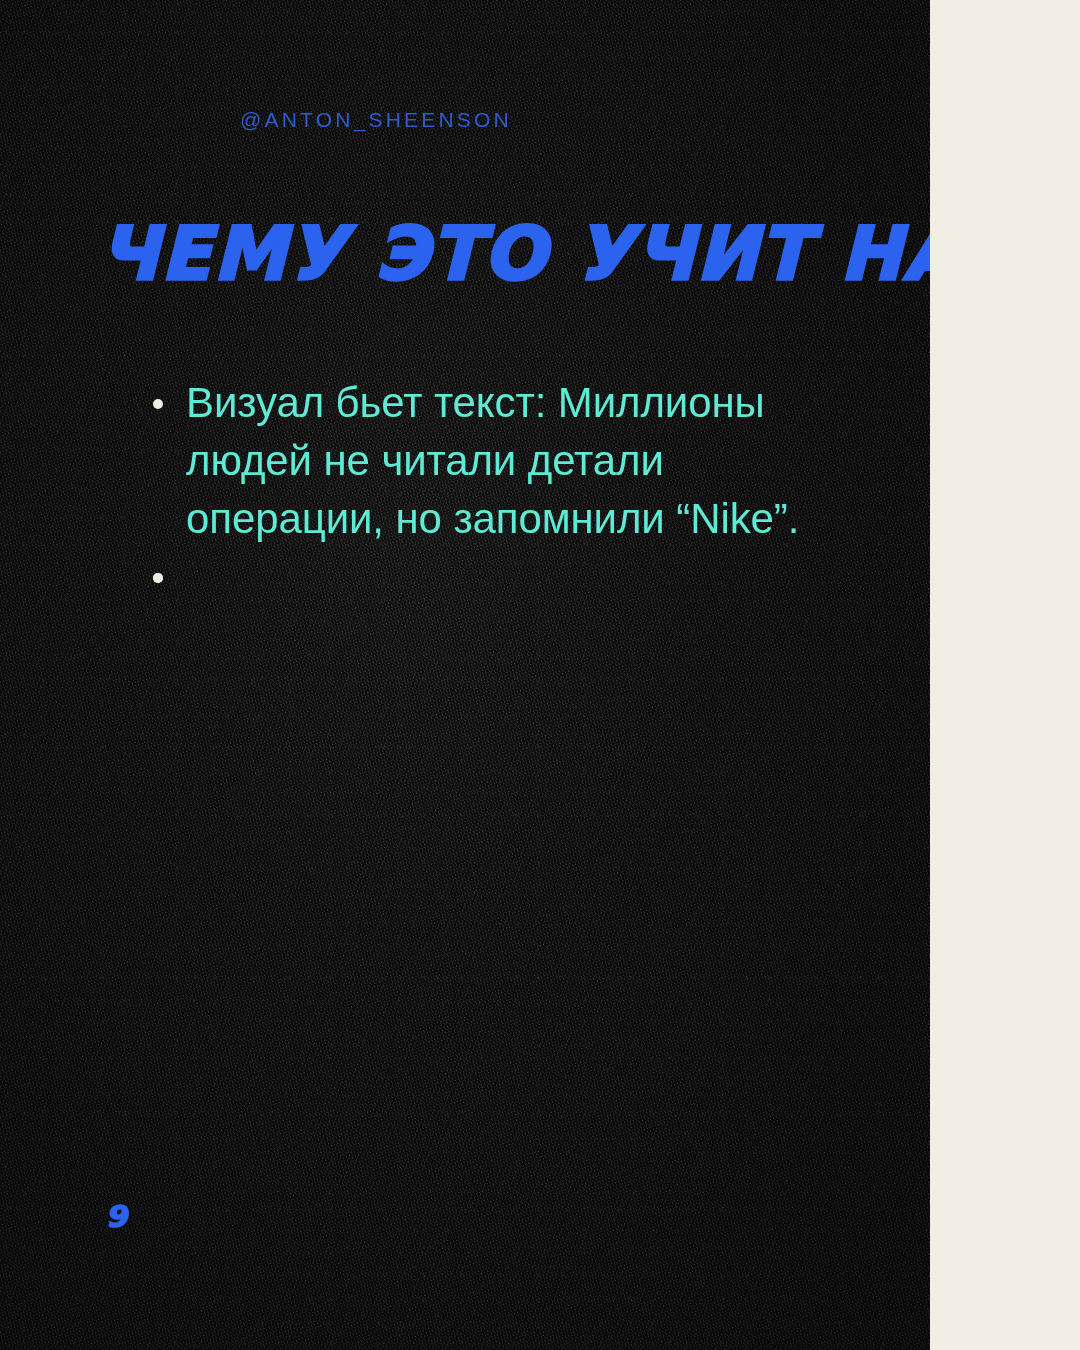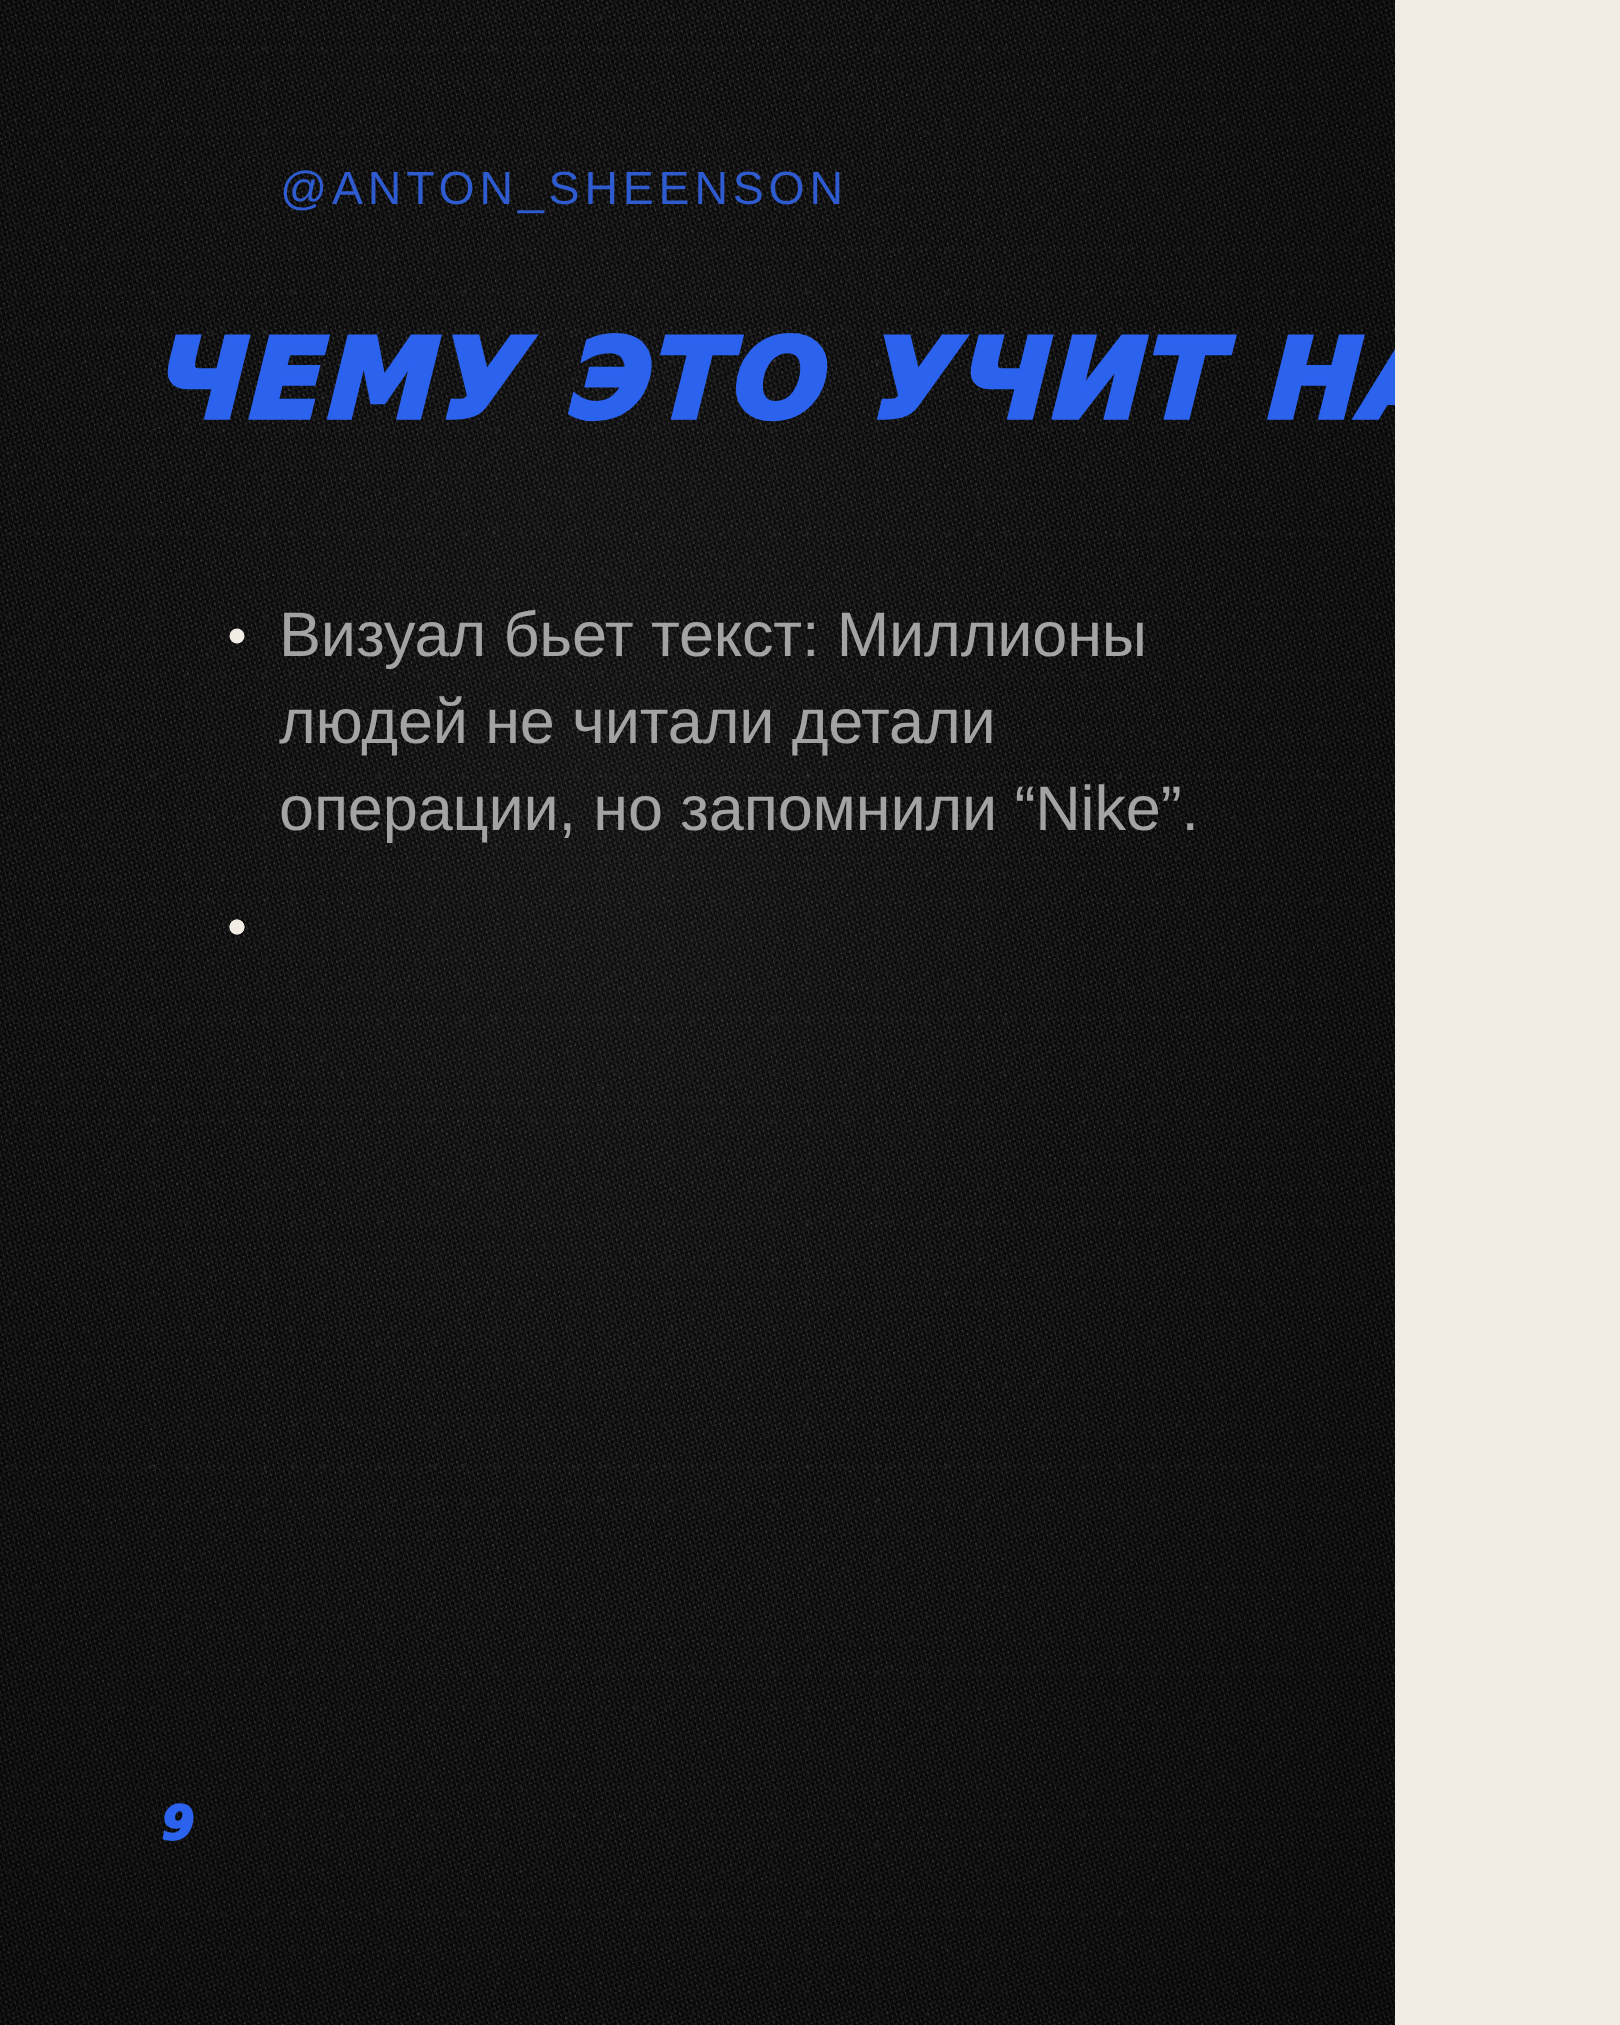--- a/index.html
+++ b/index.html
@@ -73,21 +73,21 @@
   }
 
   
   .handle {
     position: absolute;
     top: 108px;
     left: 0;
     width: 752px;
     text-align: center;
     color: #2F5BD0;
-    font-size: 31px;
+    font-size: 21px;
     font-weight: 400;
     letter-spacing: 3.2px;
     font-family: "Liberation Sans", "DejaVu Sans", sans-serif;
   }
 
   
   .title {
     position: absolute;
     top: 214px;
     left: 108px;
@@ -112,26 +112,25 @@
     top: 374px;
     left: 140px;
     width: 660px;
     margin: 0;
     padding: 0;
     list-style: none;
   }
   .bullet {
     position: relative;
     padding-left: 46px;
-    color: #a3a3a3;
+    color: #5eead4;
     font-size: 42px;
     line-height: 58px;
     font-weight: 400;
     letter-spacing: -0.1px;
-    margin-top: 20px;
   }
   .bullet .dot {
     position: absolute;
     left: 13px;
     top: 25px;
     width: 10px;
     height: 10px;
     border-radius: 50%;
     background: #F1EDE4;
   }

